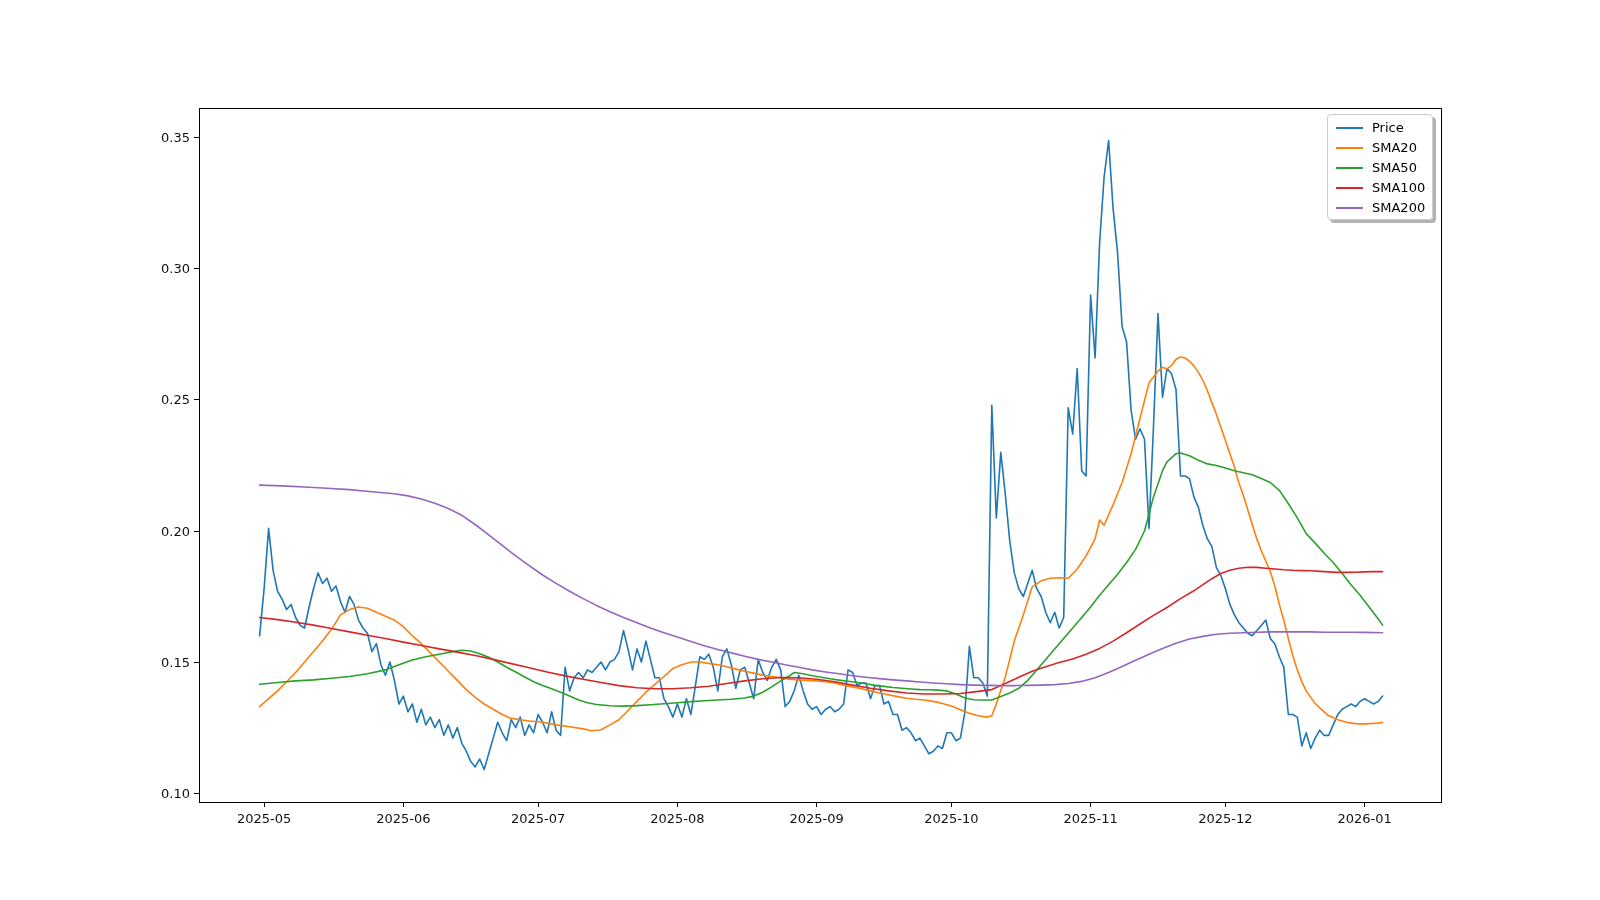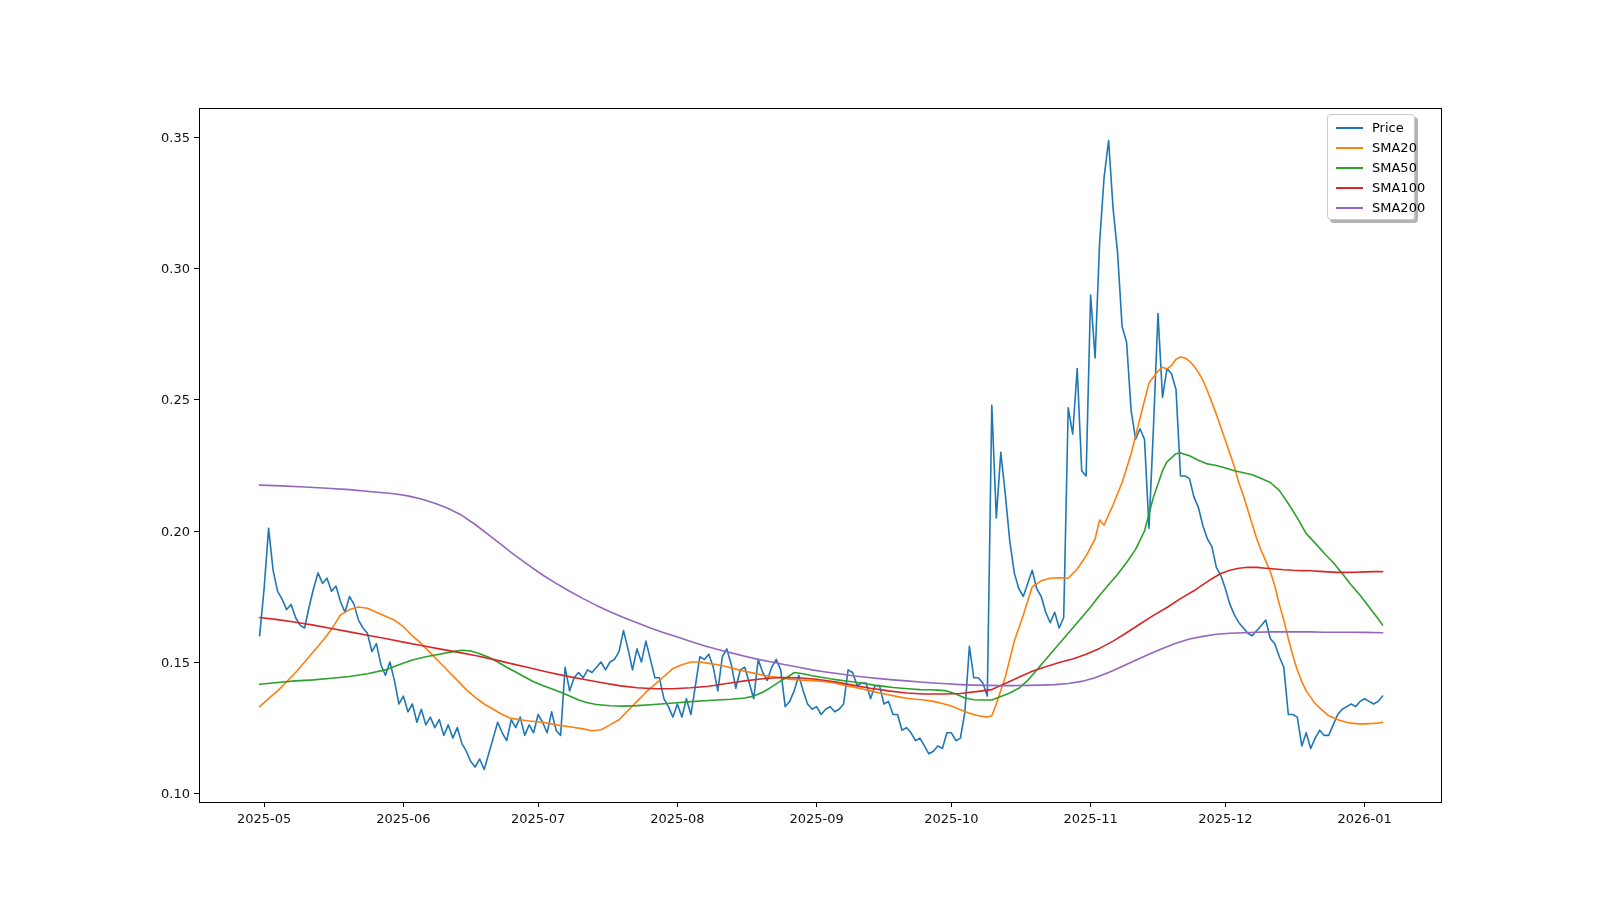--- a/index.html
+++ b/index.html
@@ -1,20 +1,20 @@
 <!DOCTYPE html>
 <html><head>
 <meta charset="utf-8">
 <style>
   html,body{margin:0;padding:0;background:#ffffff;}
   #figure{position:relative;width:1600px;height:900px;background:#ffffff;overflow:hidden;
           font-family:"DejaVu Sans", sans-serif;}
   #plot{position:absolute;left:0;top:0;}
   .tick-label{font:13px "DejaVu Sans", sans-serif;fill:#111111;}
-  .legend{position:absolute;left:1327px;top:114px;width:88px;height:106px;box-sizing:border-box;
+  .legend{position:absolute;left:1327px;top:114px;width:106px;height:106px;box-sizing:border-box;
           background:rgba(255,255,255,0.85);border:1px solid #cccccc;border-radius:4px;
           box-shadow:3px 3px 0 rgba(115,115,115,0.55);padding:3px 0 0 8px;}
   .legend-item{height:20px;display:flex;align-items:center;}
   .swatch{display:inline-block;width:27px;height:2px;margin-right:9px;flex:0 0 27px;}
   .legend-label{font-size:13px;color:#000;line-height:20px;white-space:nowrap;}
 </style>
 </head>
 <body>
 
 <div id="figure">

